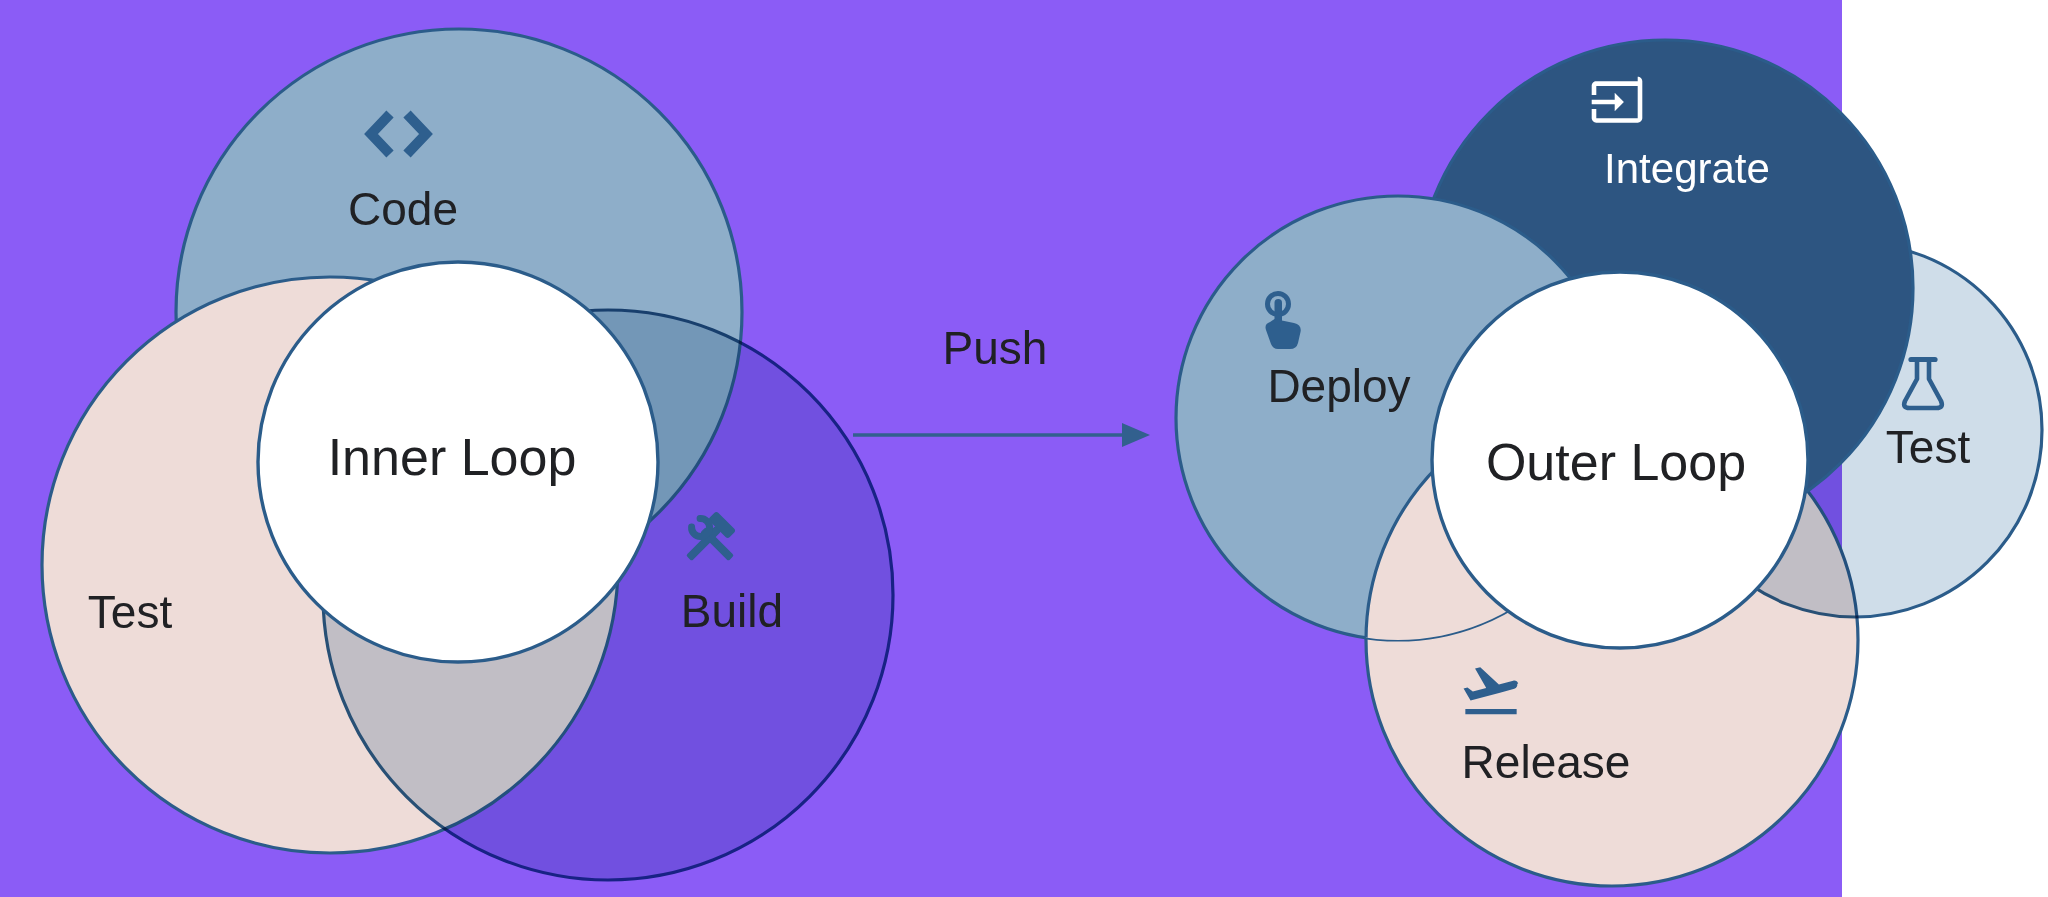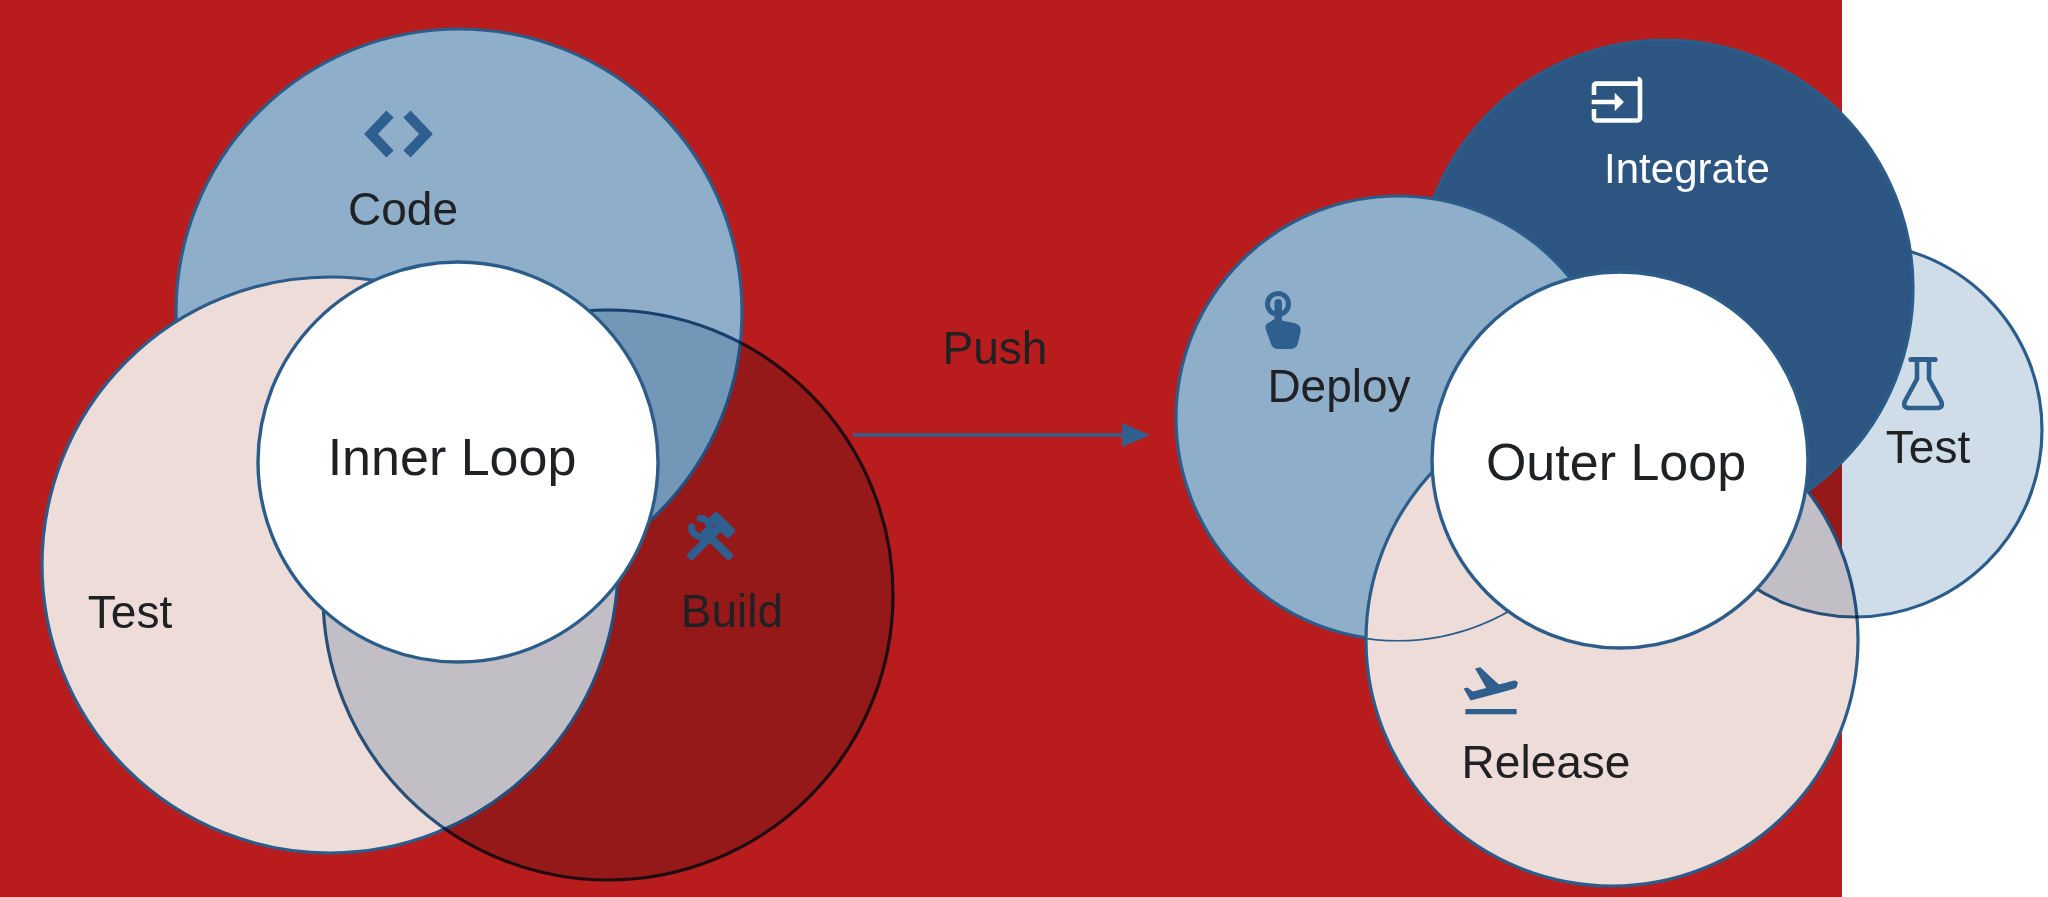--- a/index.html
+++ b/index.html
@@ -1,16 +1,16 @@
 <!DOCTYPE html>
 <html><head>
 <meta charset="utf-8">
 <style>
   html,body{margin:0;padding:0;background:#ffffff;}
-  .canvas{width:1842px;height:897px;position:relative;isolation:isolate;background:#b91c1c;}
+  .canvas{width:1842px;height:897px;position:relative;isolation:isolate;background:#8b5cf6;}
   svg{display:block;}
   .outlined{stroke:#2b5c8a;stroke-width:3.2;}
   .multiply{mix-blend-mode:multiply;}
   .hub{stroke:#2b5c8a;stroke-width:3.4;}
   text{font-family:"Liberation Sans","DejaVu Sans",sans-serif;}
   .petal-label{font-size:46px;fill:#202124;}
   .hub-label{font-size:52px;fill:#202124;}
   .light-label{font-size:42px;fill:#ffffff;}
   .push-label{font-size:46px;fill:#202124;}
   .icon-dark{fill:#2e5f8e;}

